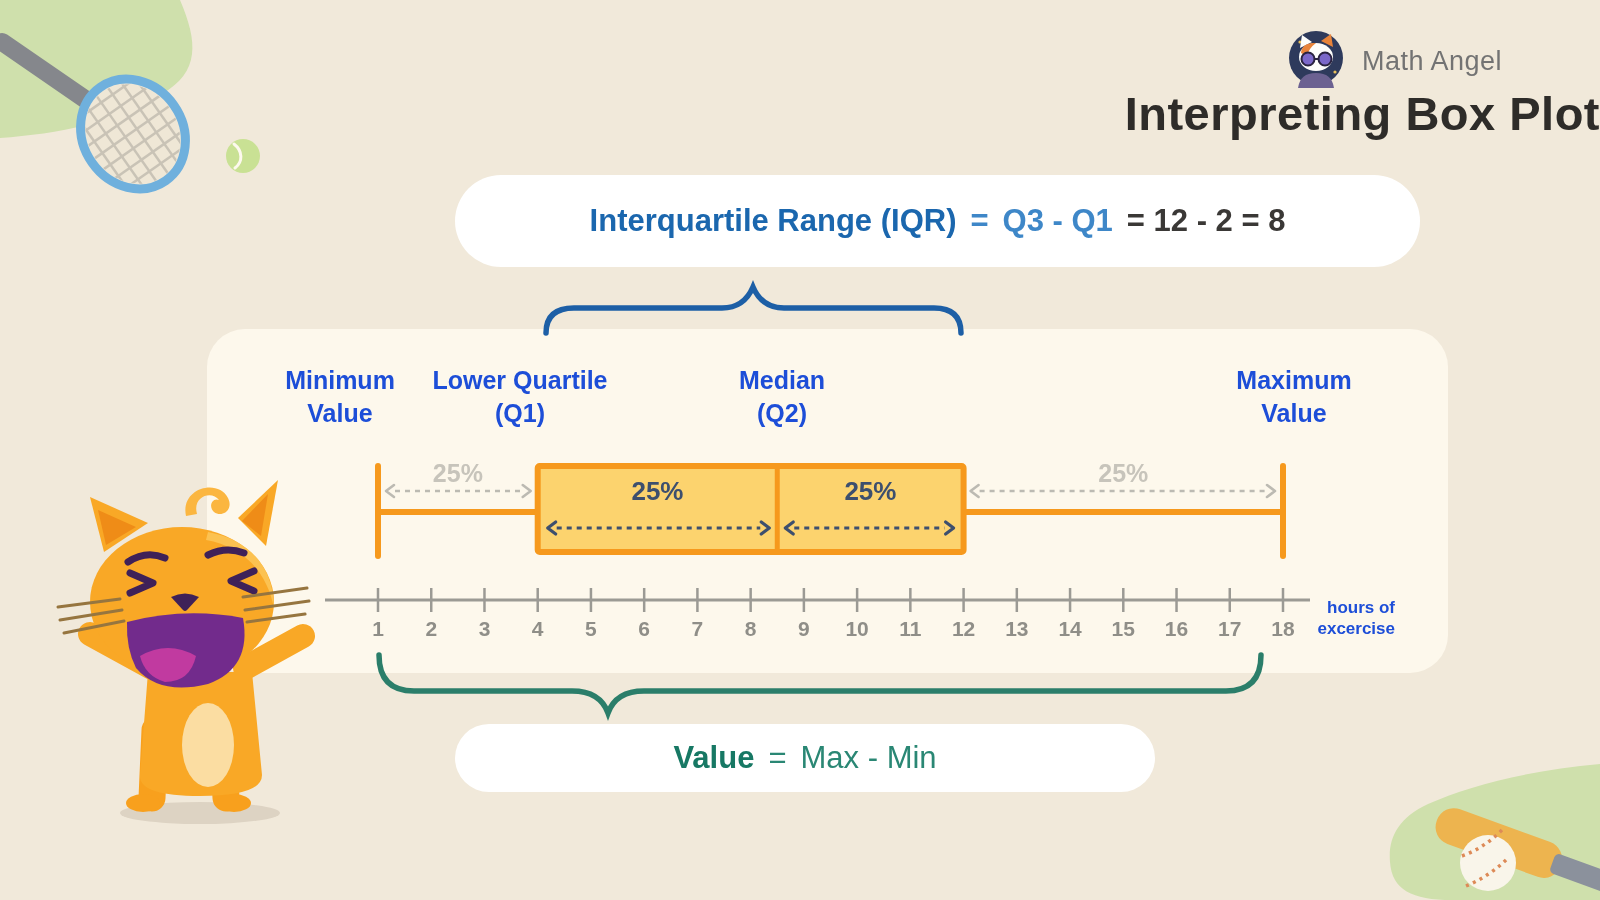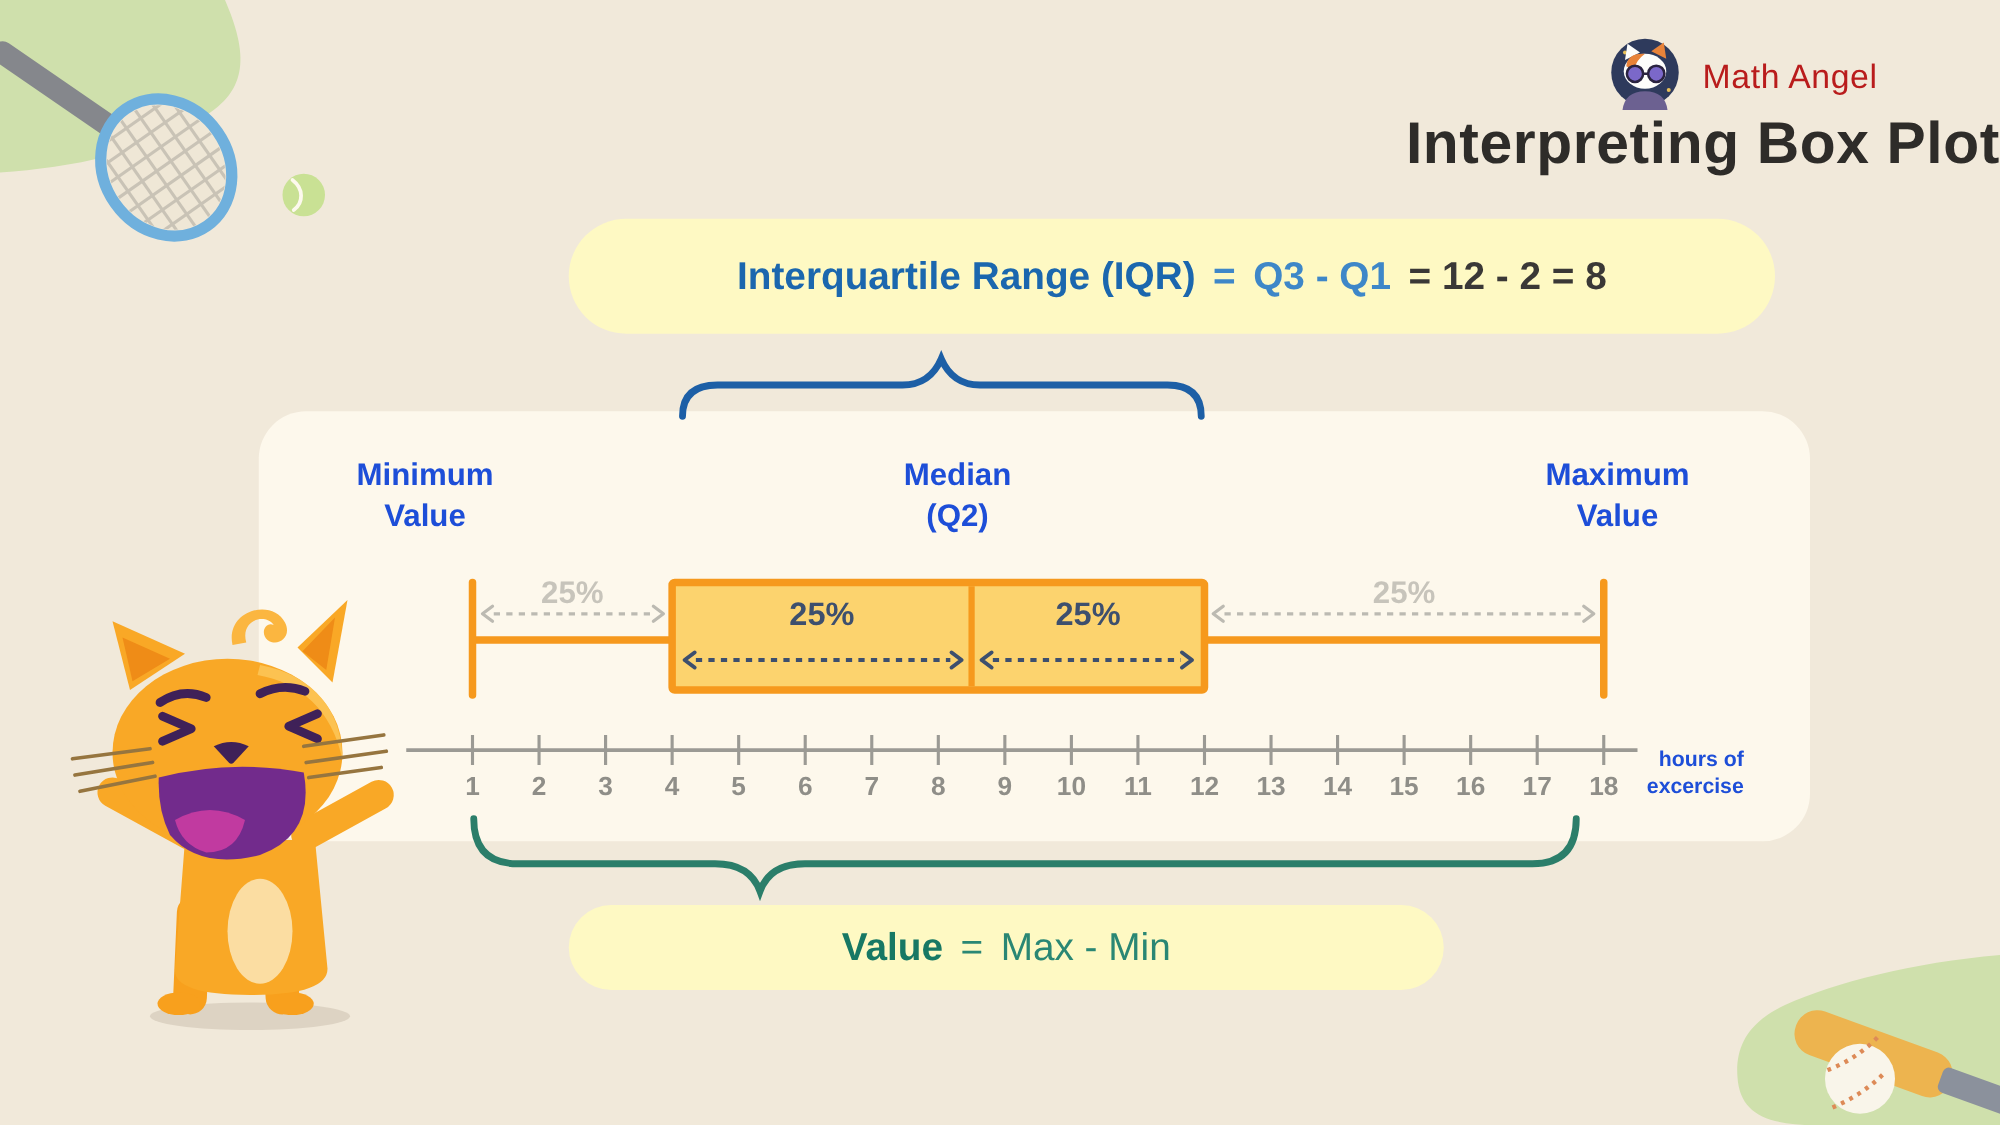--- a/index.html
+++ b/index.html
@@ -2,22 +2,22 @@
 <html><head>
 <meta charset="utf-8">
 <style>
   html,body{margin:0;padding:0;background:#f1e9da;}
   .page{position:relative;width:1600px;height:900px;background:#f1e9da;overflow:hidden;
         font-family:"Liberation Sans",sans-serif;}
   .deco-layer{position:absolute;inset:0;pointer-events:none;}
   .title{position:absolute;top:55px;left:0;width:1600px;text-align:right;
          font-size:47px;font-weight:800;color:#2e2c29;letter-spacing:.5px;}
   .brand{position:absolute;left:1288px;top:28px;display:flex;align-items:center;gap:16px;}
-  .brand-name{font-size:27px;font-weight:500;color:#b91c1c;letter-spacing:.5px;}
-  .pill{position:absolute;background:#fef9c3;border-radius:48px;display:flex;
+  .brand-name{font-size:27px;font-weight:500;color:#737373;letter-spacing:.5px;}
+  .pill{position:absolute;background:#ffffff;border-radius:48px;display:flex;
         align-items:center;justify-content:center;gap:14px;font-size:31px;white-space:nowrap;}
   .pill-iqr{left:455px;top:175px;width:965px;height:92px;}
   .pill-range{left:455px;top:724px;width:700px;height:68px;}
   .iqr-label{color:#1b67ae;font-weight:800;}
   .iqr-eq,.iqr-expr{color:#3e87c8;font-weight:600;}
   .rng-label{color:#177864;font-weight:800;}
   .rng-eq,.rng-expr{color:#2a8774;font-weight:500;}
   .formula-result{color:#3a3836;font-weight:700;}
   .card{position:absolute;left:207px;top:329px;width:1241px;height:344px;
         background:#fdf8ec;border-radius:38px;}
@@ -202,21 +202,25 @@
     <span class="iqr-label">Interquartile Range (IQR)</span>
     <span class="iqr-eq">=</span>
     <span class="iqr-expr">Q3 - Q1</span>
     <span class="formula-result">= 12 - 2 = 8</span>
   </div>
 
   <div class="value-label" style="left:340px">
     <div>Minimum</div>
     <div>Value</div>
   </div>
-  <div class="value-label" style="left:766px">
+  <div class="value-label" style="left:520px">
+    <div>Lower Quartile</div>
+    <div>(Q1)</div>
+  </div>
+  <div class="value-label" style="left:782px">
     <div>Median</div>
     <div>(Q2)</div>
   </div>
   <div class="value-label" style="left:1294px">
     <div>Maximum</div>
     <div>Value</div>
   </div>
 
   <div class="axis-caption">
     <div>hours of</div>

